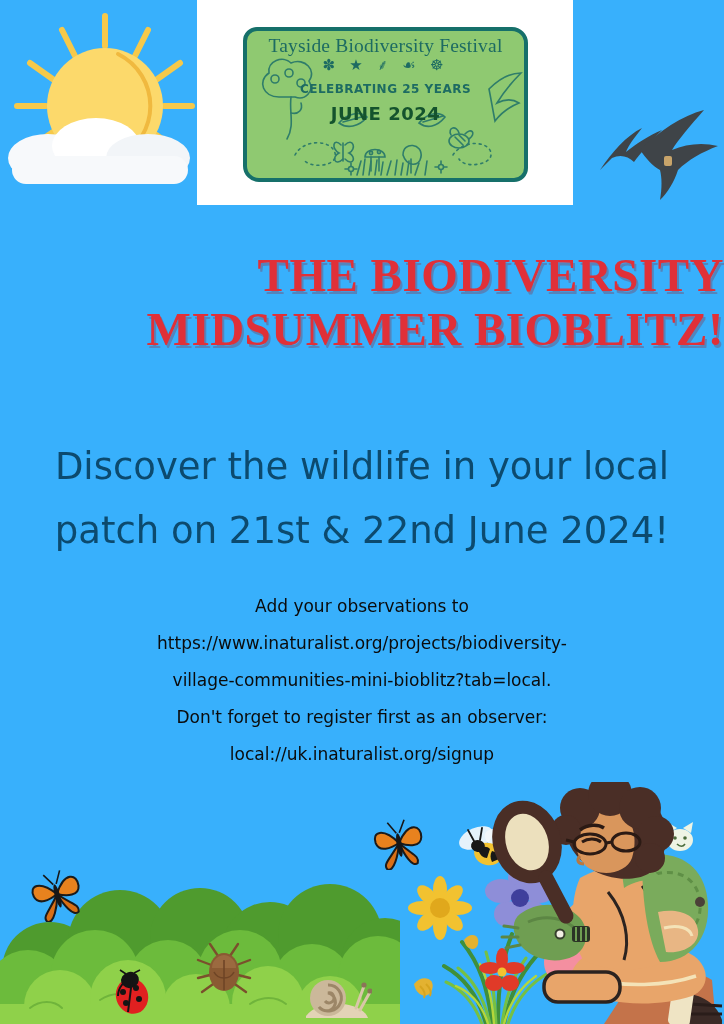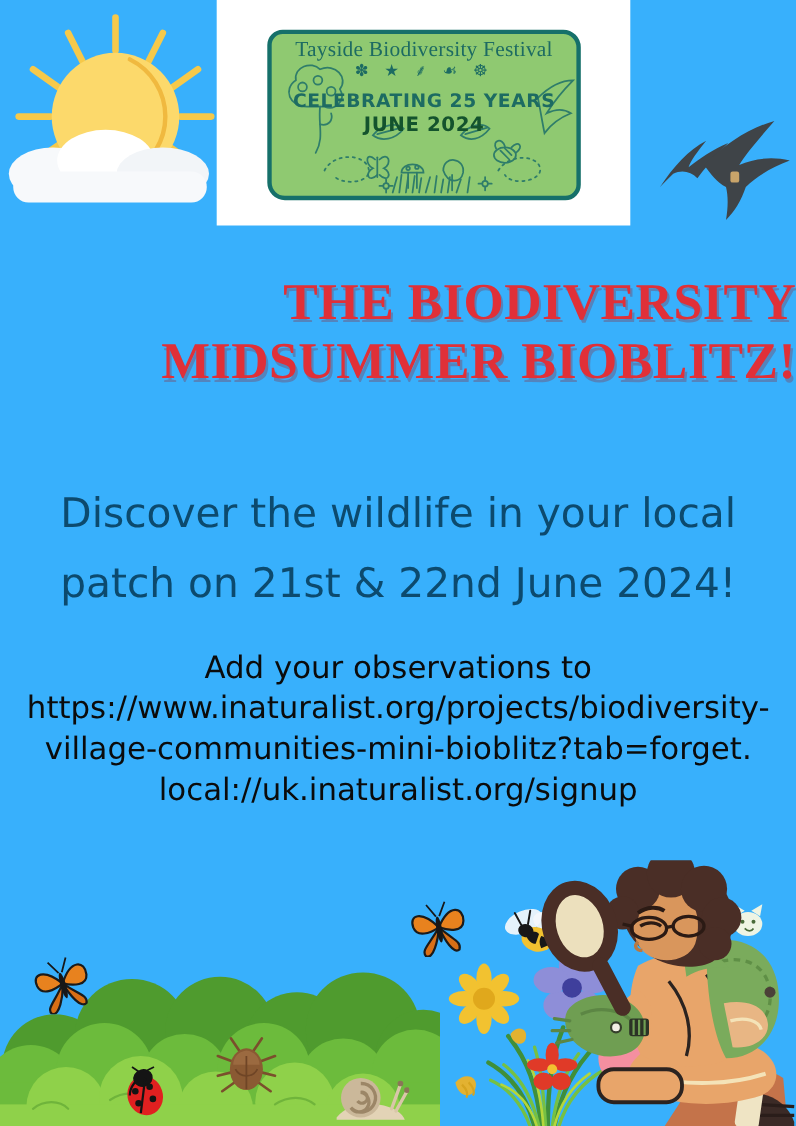--- a/index.html
+++ b/index.html
@@ -67,21 +67,21 @@
     letter-spacing: 5px;
     line-height: 1;
   }
   .logo-celebrate {
     position: absolute;
     top: 55px;
     left: 0; right: 0;
     text-align: center;
     font-family: "DejaVu Sans", sans-serif;
     font-weight: bold;
-    font-size: 17px;
+    font-size: 12px;
     color: #1d6b62;
     letter-spacing: .5px;
   }
   .logo-month {
     position: absolute;
     top: 76px;
     left: 0; right: 0;
     text-align: center;
     font-family: "DejaVu Sans", sans-serif;
     font-weight: bold;
@@ -122,21 +122,21 @@
   #subtitle .sub-line { display: block; white-space: nowrap; }
 
   
   #body-text {
     position: absolute;
     top: 588px;
     left: 12px;
     width: 700px;
     text-align: center;
     font-family: "DejaVu Sans", sans-serif;
-    font-size: 28px;
+    font-size: 17px;
     line-height: 37px;
     color: #0b0b0b;
   }
   #body-text .body-line { display: block; white-space: nowrap; }
 </style>
 </head>
 <body>
 
 <div id="poster">
 
@@ -250,21 +250,22 @@
   </div>
 
   <div id="subtitle">
     <span class="sub-line">Discover the wildlife in your local</span>
     <span class="sub-line">patch on 21st &amp; 22nd June 2024!</span>
   </div>
 
   <div id="body-text">
     <span class="body-line">Add your observations to</span>
     <span class="body-line">https://www.inaturalist.org/projects/biodiversity-</span>
-    <span class="body-line">village-communities-mini-bioblitz?tab=forget.</span>
+    <span class="body-line">village-communities-mini-bioblitz?tab=local.</span>
+    <span class="body-line">Don't forget to register first as an observer:</span>
     <span class="body-line">local://uk.inaturalist.org/signup</span>
   </div>
 
   <svg class="art" style="left:0px; top:880px;" width="400" height="144" viewBox="0 0 400 144">
     <g fill="#4f9b2e">
       <circle cx="50" cy="90" r="48"></circle>
       <circle cx="120" cy="62" r="52"></circle>
       <circle cx="200" cy="58" r="50"></circle>
       <circle cx="270" cy="70" r="48"></circle>
       <circle cx="330" cy="56" r="52"></circle>

